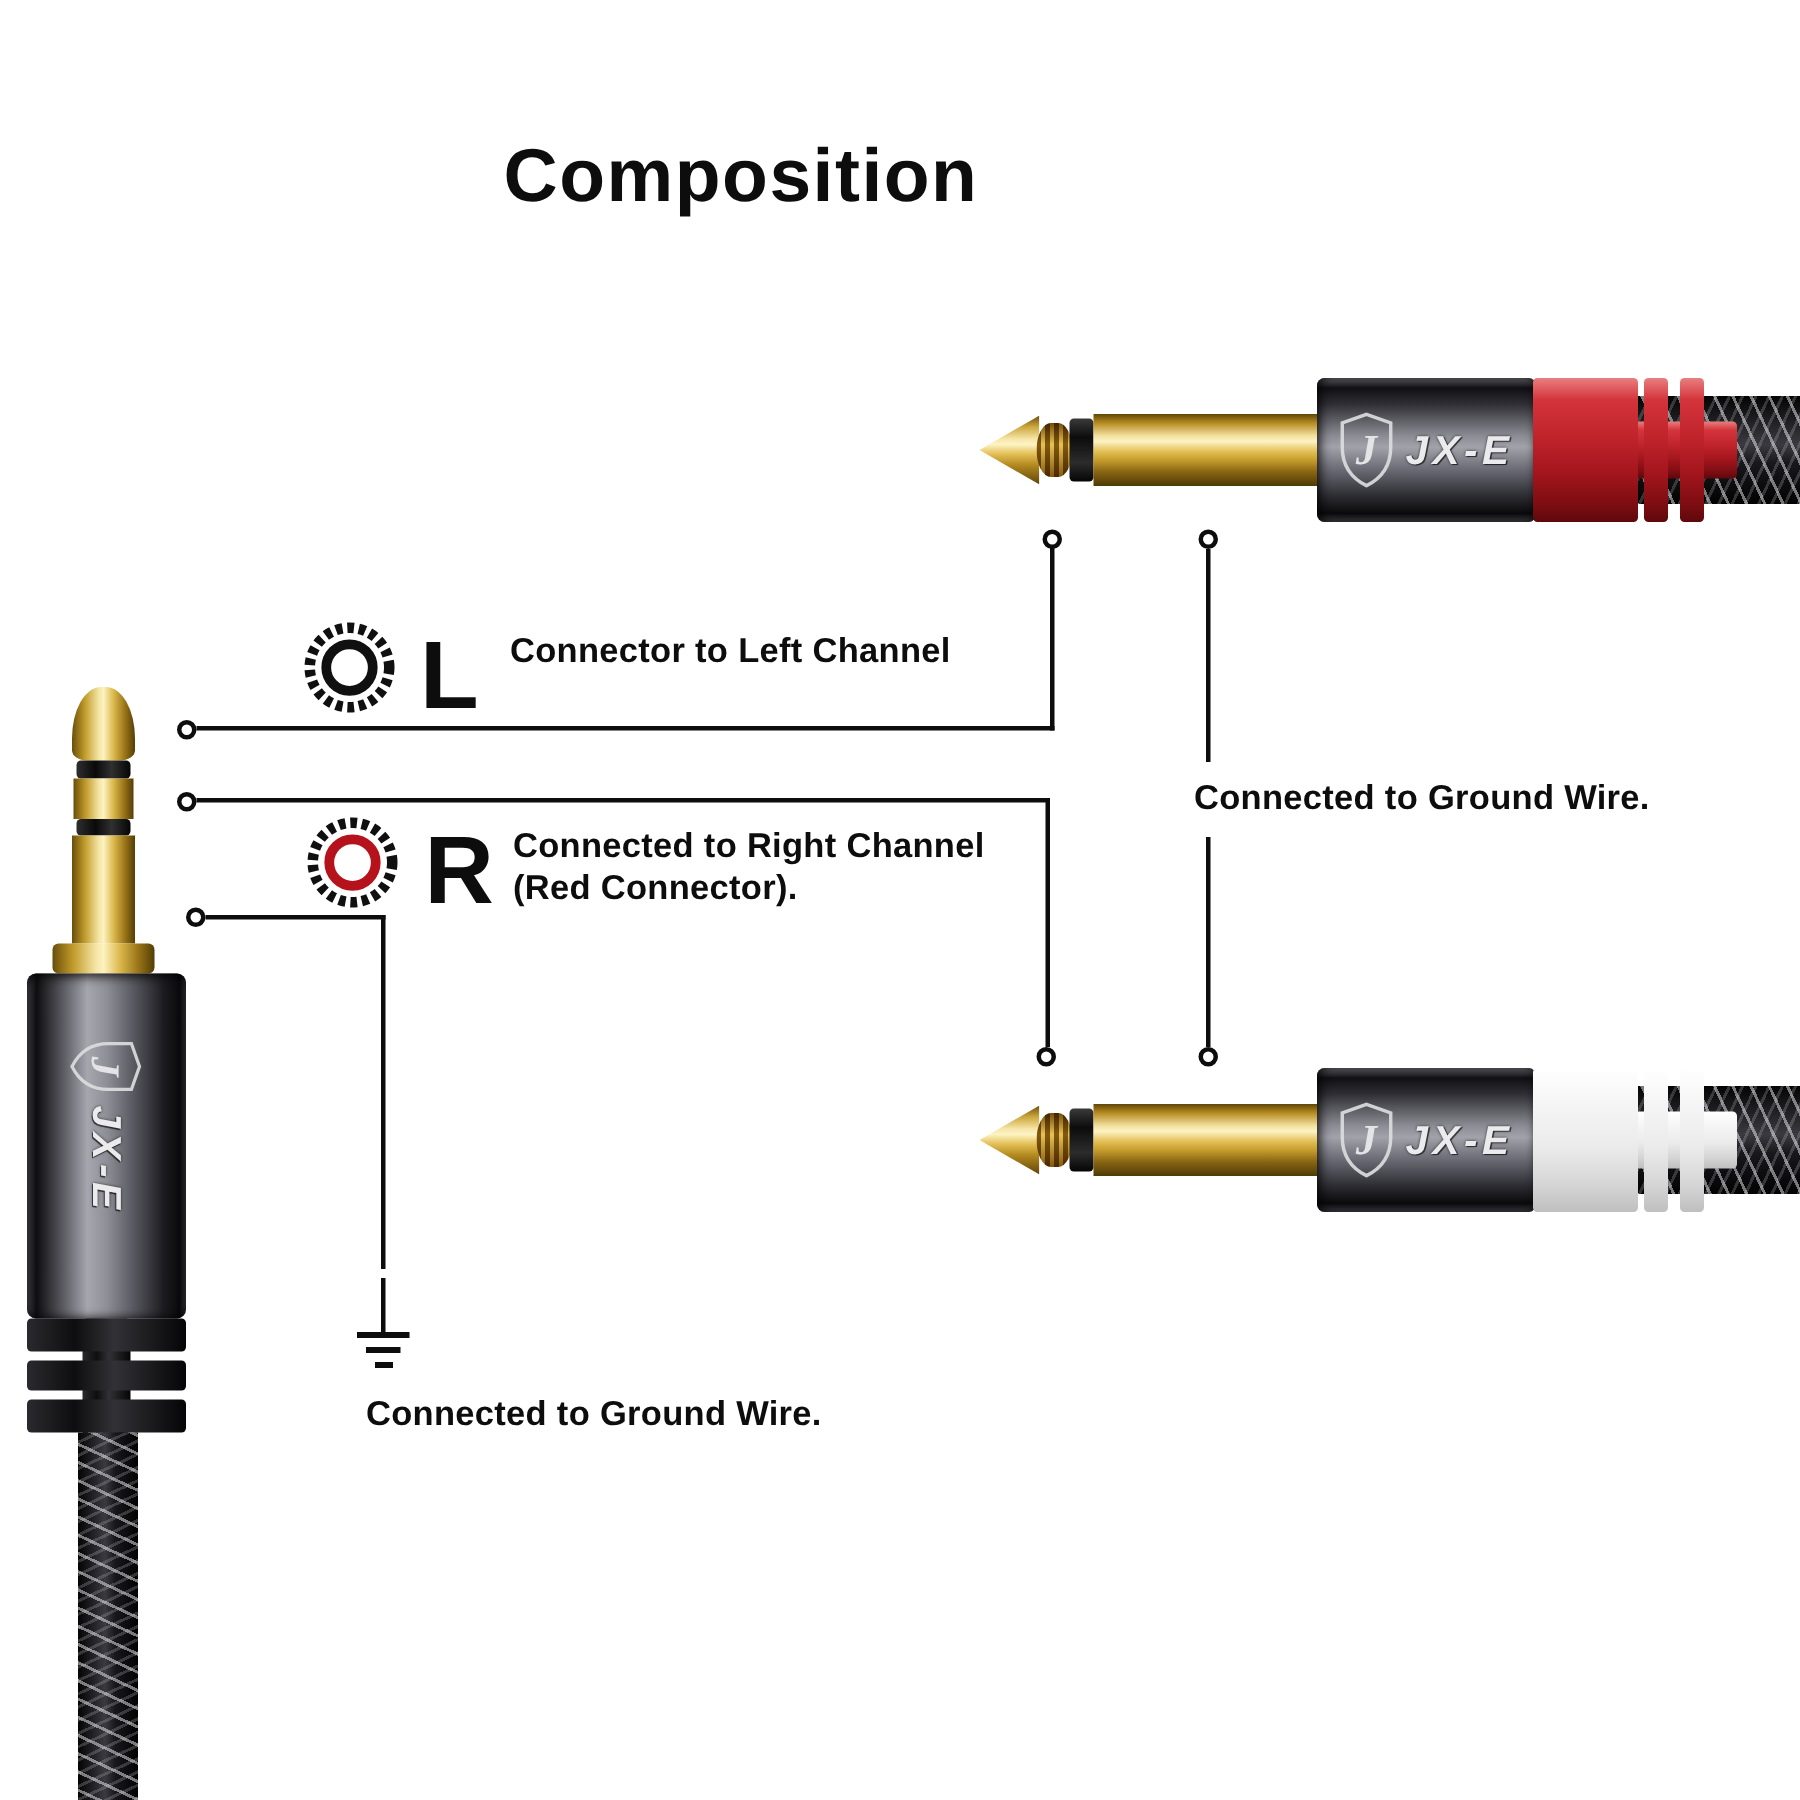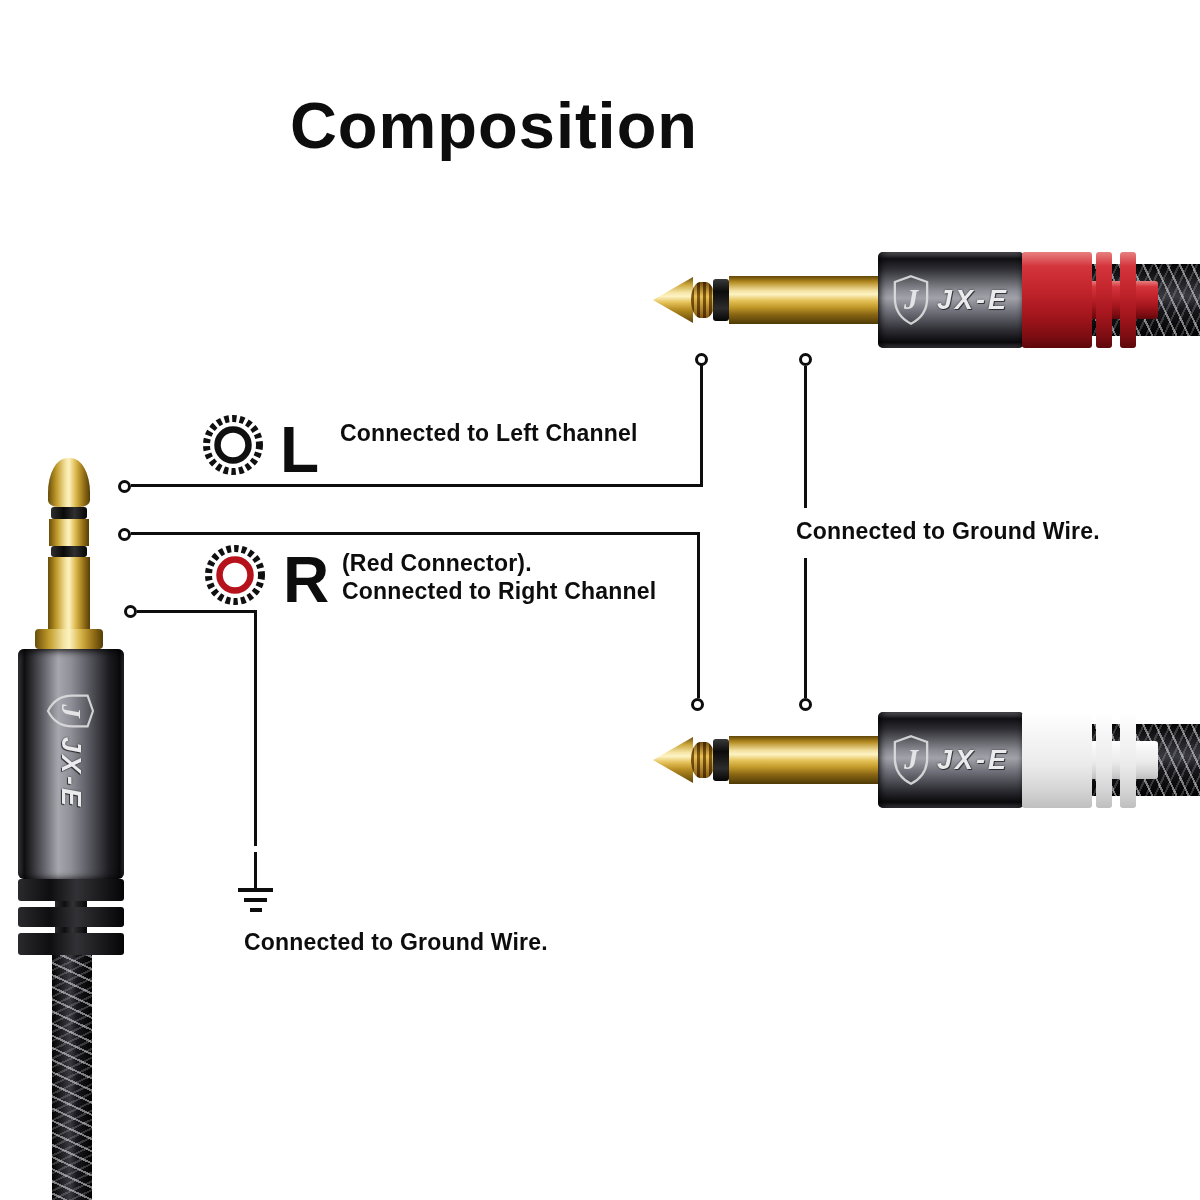--- a/index.html
+++ b/index.html
@@ -1,20 +1,20 @@
 <!DOCTYPE html>
 <html><head>
 <meta charset="utf-8">
 <style>
   html,body{margin:0;padding:0;background:#fff;}
   #canvas{position:relative;width:1200px;height:1200px;background:#fff;overflow:hidden;
           font-family:"Liberation Sans", sans-serif;color:#0d0d0d;}
   .abs{position:absolute;}
   
-  .title{left:0;top:88px;width:988px;text-align:center;font-size:65px;font-weight:700;letter-spacing:1px;}
+  .title{left:0;top:88px;width:988px;text-align:center;font-size:50px;font-weight:700;letter-spacing:1px;}
   .chanLetter{font-size:64px;font-weight:700;line-height:1;}
   .calloutTxt{font-size:23px;font-weight:700;line-height:28px;letter-spacing:.2px;white-space:nowrap;}
   
   .line{background:#0d0d0d;}
   .dot{width:13px;height:13px;box-sizing:border-box;border:3px solid #0d0d0d;border-radius:50%;background:#fff;}
   
   .plug{width:550px;height:100px;}
   .cone{clip-path:polygon(100% 0,0 50%,100% 100%);
         background:linear-gradient(to bottom,#6b4e0e 0%,#caa53a 16%,#f6e6a8 34%,#fdf3c4 42%,#e3bf55 56%,#b3891f 72%,#5f4608 100%);}
   .neck{border-radius:40%/50%;
@@ -142,29 +142,29 @@
     <div class="abs groundBar" style="left:244px;top:898px;width:23px;height:4px;"></div>
     <div class="abs groundBar" style="left:250px;top:908px;width:12px;height:4px;"></div>
   </div>
 
   <svg class="abs" style="left:200px;top:412px;" width="66" height="66" viewBox="0 0 66 66">
     <circle cx="33" cy="33" r="26.5" fill="none" stroke="#101010" stroke-width="7" stroke-dasharray="4.5 3.2"></circle>
     <circle cx="33" cy="33" r="15.5" fill="#ffffff" stroke-width="6.5" stroke="#101010"></circle>
   </svg>
   <div class="abs chanLetter" style="left:280px;top:418px;">L</div>
   <div class="abs calloutTxt" style="left:340px;top:419px;">
-    <div>Connected to Left Channel</div>
+    <div>Connector to Left Channel</div>
   </div>
 
   <svg class="abs" style="left:202px;top:542px;" width="66" height="66" viewBox="0 0 66 66">
     <circle cx="33" cy="33" r="26.5" fill="none" stroke="#101010" stroke-width="7" stroke-dasharray="4.5 3.2"></circle>
     <circle cx="33" cy="33" r="15.5" fill="#ffffff" stroke-width="6.5" stroke="#b5121b"></circle>
   </svg>
   <div class="abs chanLetter" style="left:283px;top:548px;">R</div>
   <div class="abs calloutTxt" style="left:342px;top:549px;">
+    <div>Connected to Right Channel</div>
     <div>(Red Connector).</div>
-    <div>Connected to Right Channel</div>
   </div>
 
   <div class="abs calloutTxt" style="left:796px;top:517px;">Connected to Ground Wire.</div>
   <div class="abs calloutTxt" style="left:244px;top:928px;">Connected to Ground Wire.</div>
 
 </div>
 
 </body></html>

